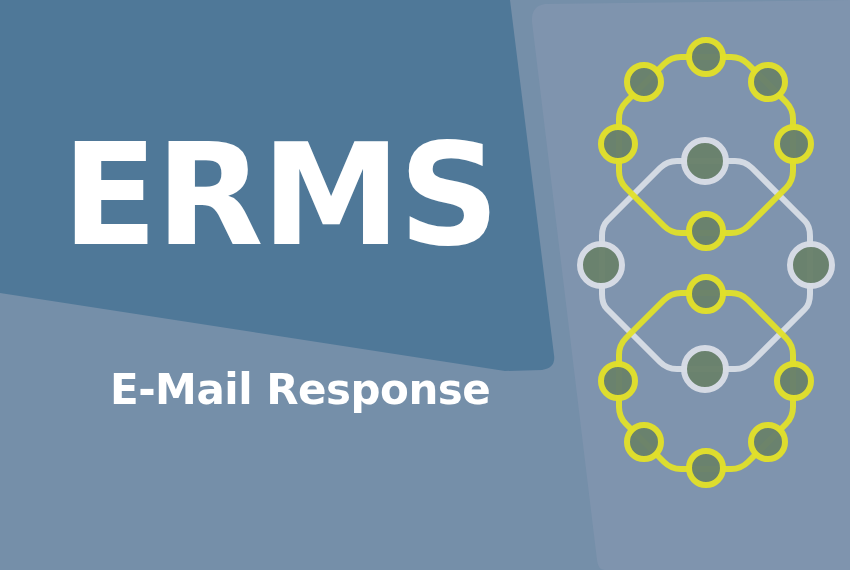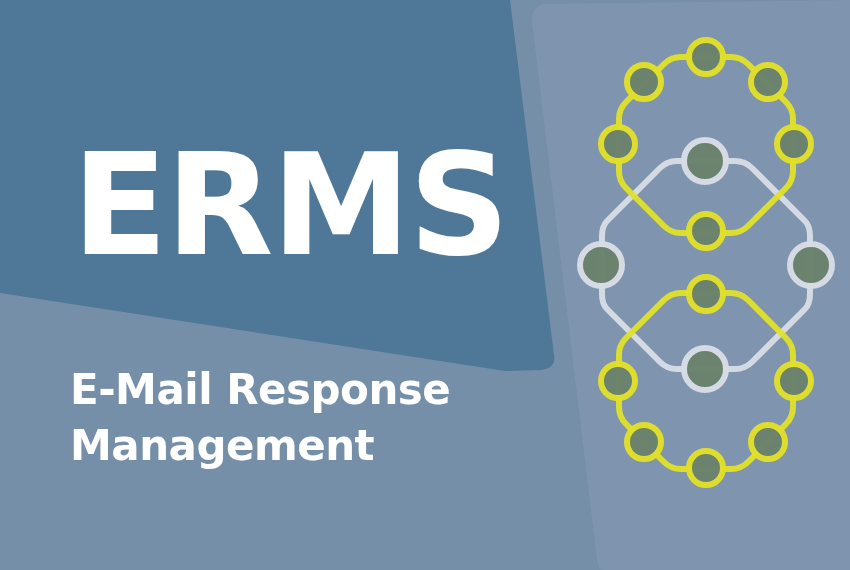--- a/index.html
+++ b/index.html
@@ -1,20 +1,20 @@
 <!DOCTYPE html>
 <html><head>
 <meta charset="utf-8">
 <style>
   html, body { margin: 0; padding: 0; }
   body { width: 850px; height: 570px; overflow: hidden; background: #758fa9; position: relative; font-family: "DejaVu Sans", "Liberation Sans", sans-serif; }
   .bg-svg { position: absolute; left: 0; top: 0; width: 850px; height: 570px; }
-  .title { position: absolute; left: 62px; top: 126px; font-size: 140px; font-weight: bold; color: #ffffff; letter-spacing: -2px; line-height: 1; margin: 10px; }
+  .title { position: absolute; left: 62px; top: 126px; font-size: 140px; font-weight: bold; color: #ffffff; letter-spacing: -2px; line-height: 1; margin: 0; }
   .subtitle { position: absolute; left: 70px; top: 362px; color: #ffffff; font-weight: bold; font-size: 42px; line-height: 56px; margin: 0; letter-spacing: -0.5px; }
-  .subtitle span { display: block; }
+  .subtitle span { display: block; margin-left: 40px; }
 </style>
 </head>
 <body>
 
 <svg class="bg-svg" viewBox="0 0 850 570" xmlns="http://www.w3.org/2000/svg">
 
   <path d="M545,4 L850,0 L850,570 L605,570 Q598,570 597,560 L532,22 Q531,6 545,4 Z" fill="#7f94ae"></path>
 
   <path d="M0,0 L510,0 L554,355 Q556,368 542,370 L505,371 L0,293 Z" fill="#4f7898"></path>
 
@@ -50,14 +50,13 @@
       <circle cx="768" cy="442" r="17"></circle>
       <circle cx="706" cy="468" r="17"></circle>
     </g>
   </g>
 </svg>
 
 <h1 class="title">ERMS</h1>
 
 <div class="subtitle">
   <span>E-Mail Response</span>
-  <span>Management</span>
 </div>
 
 </body></html>

